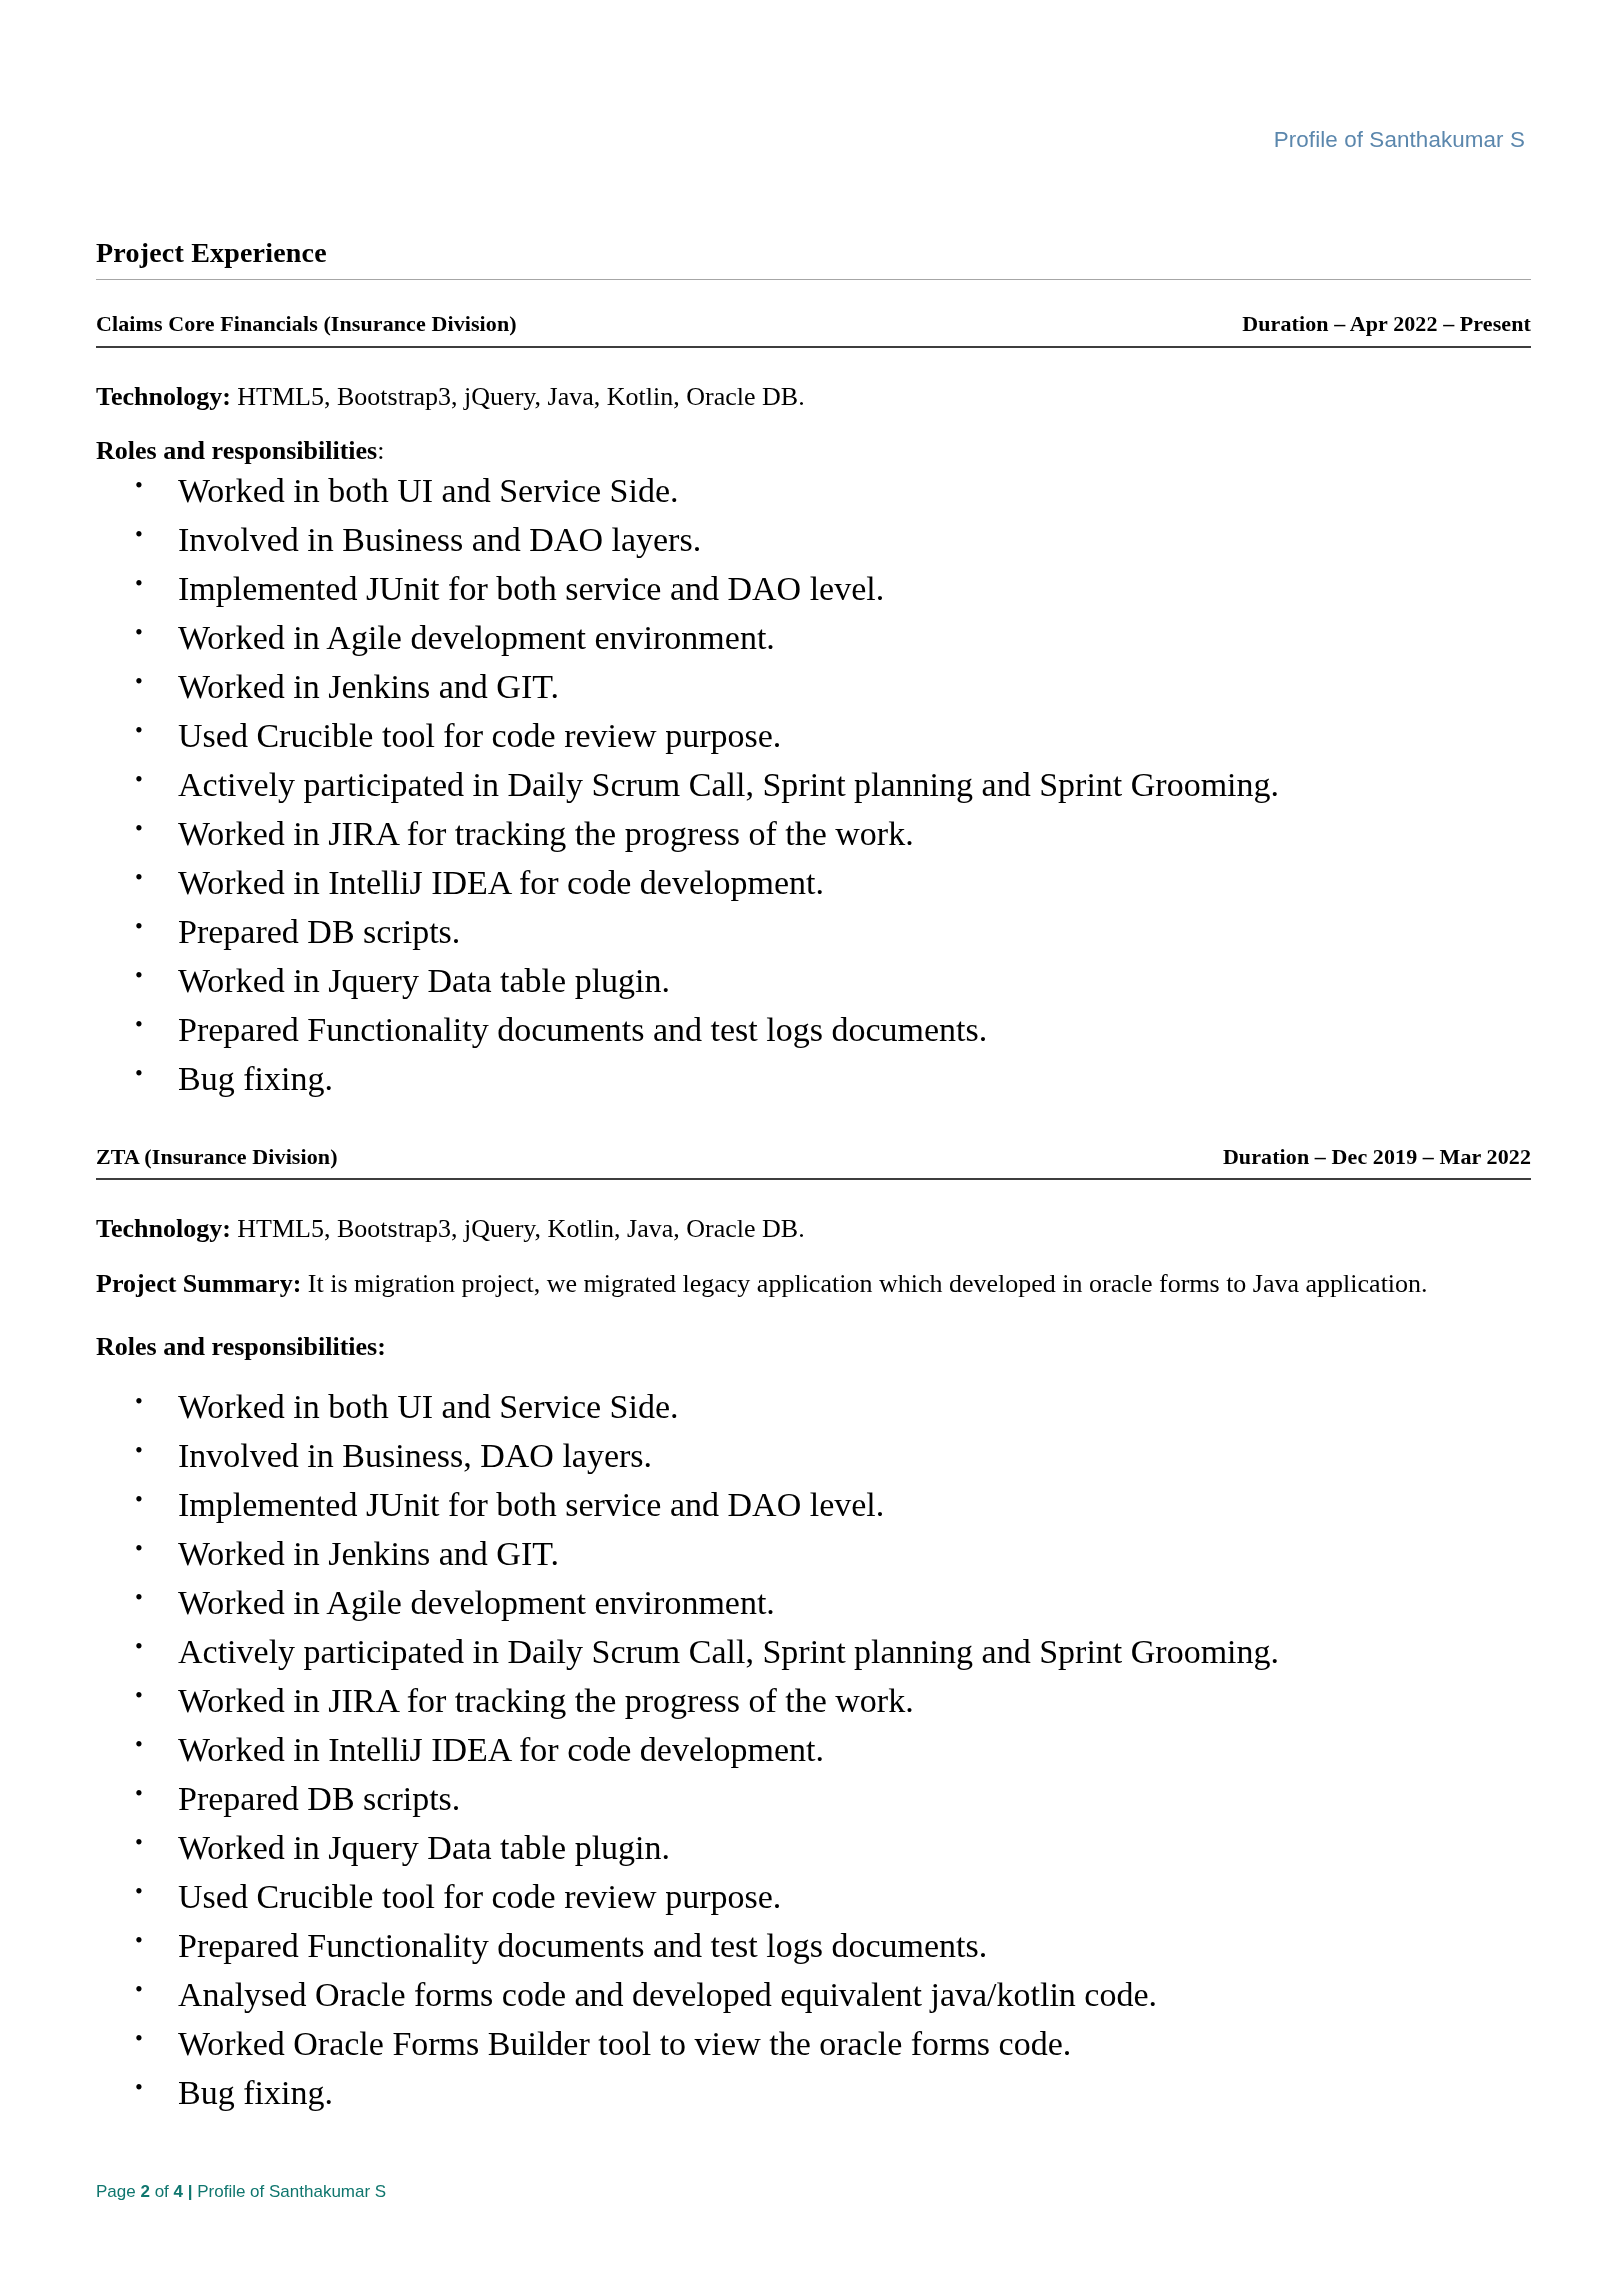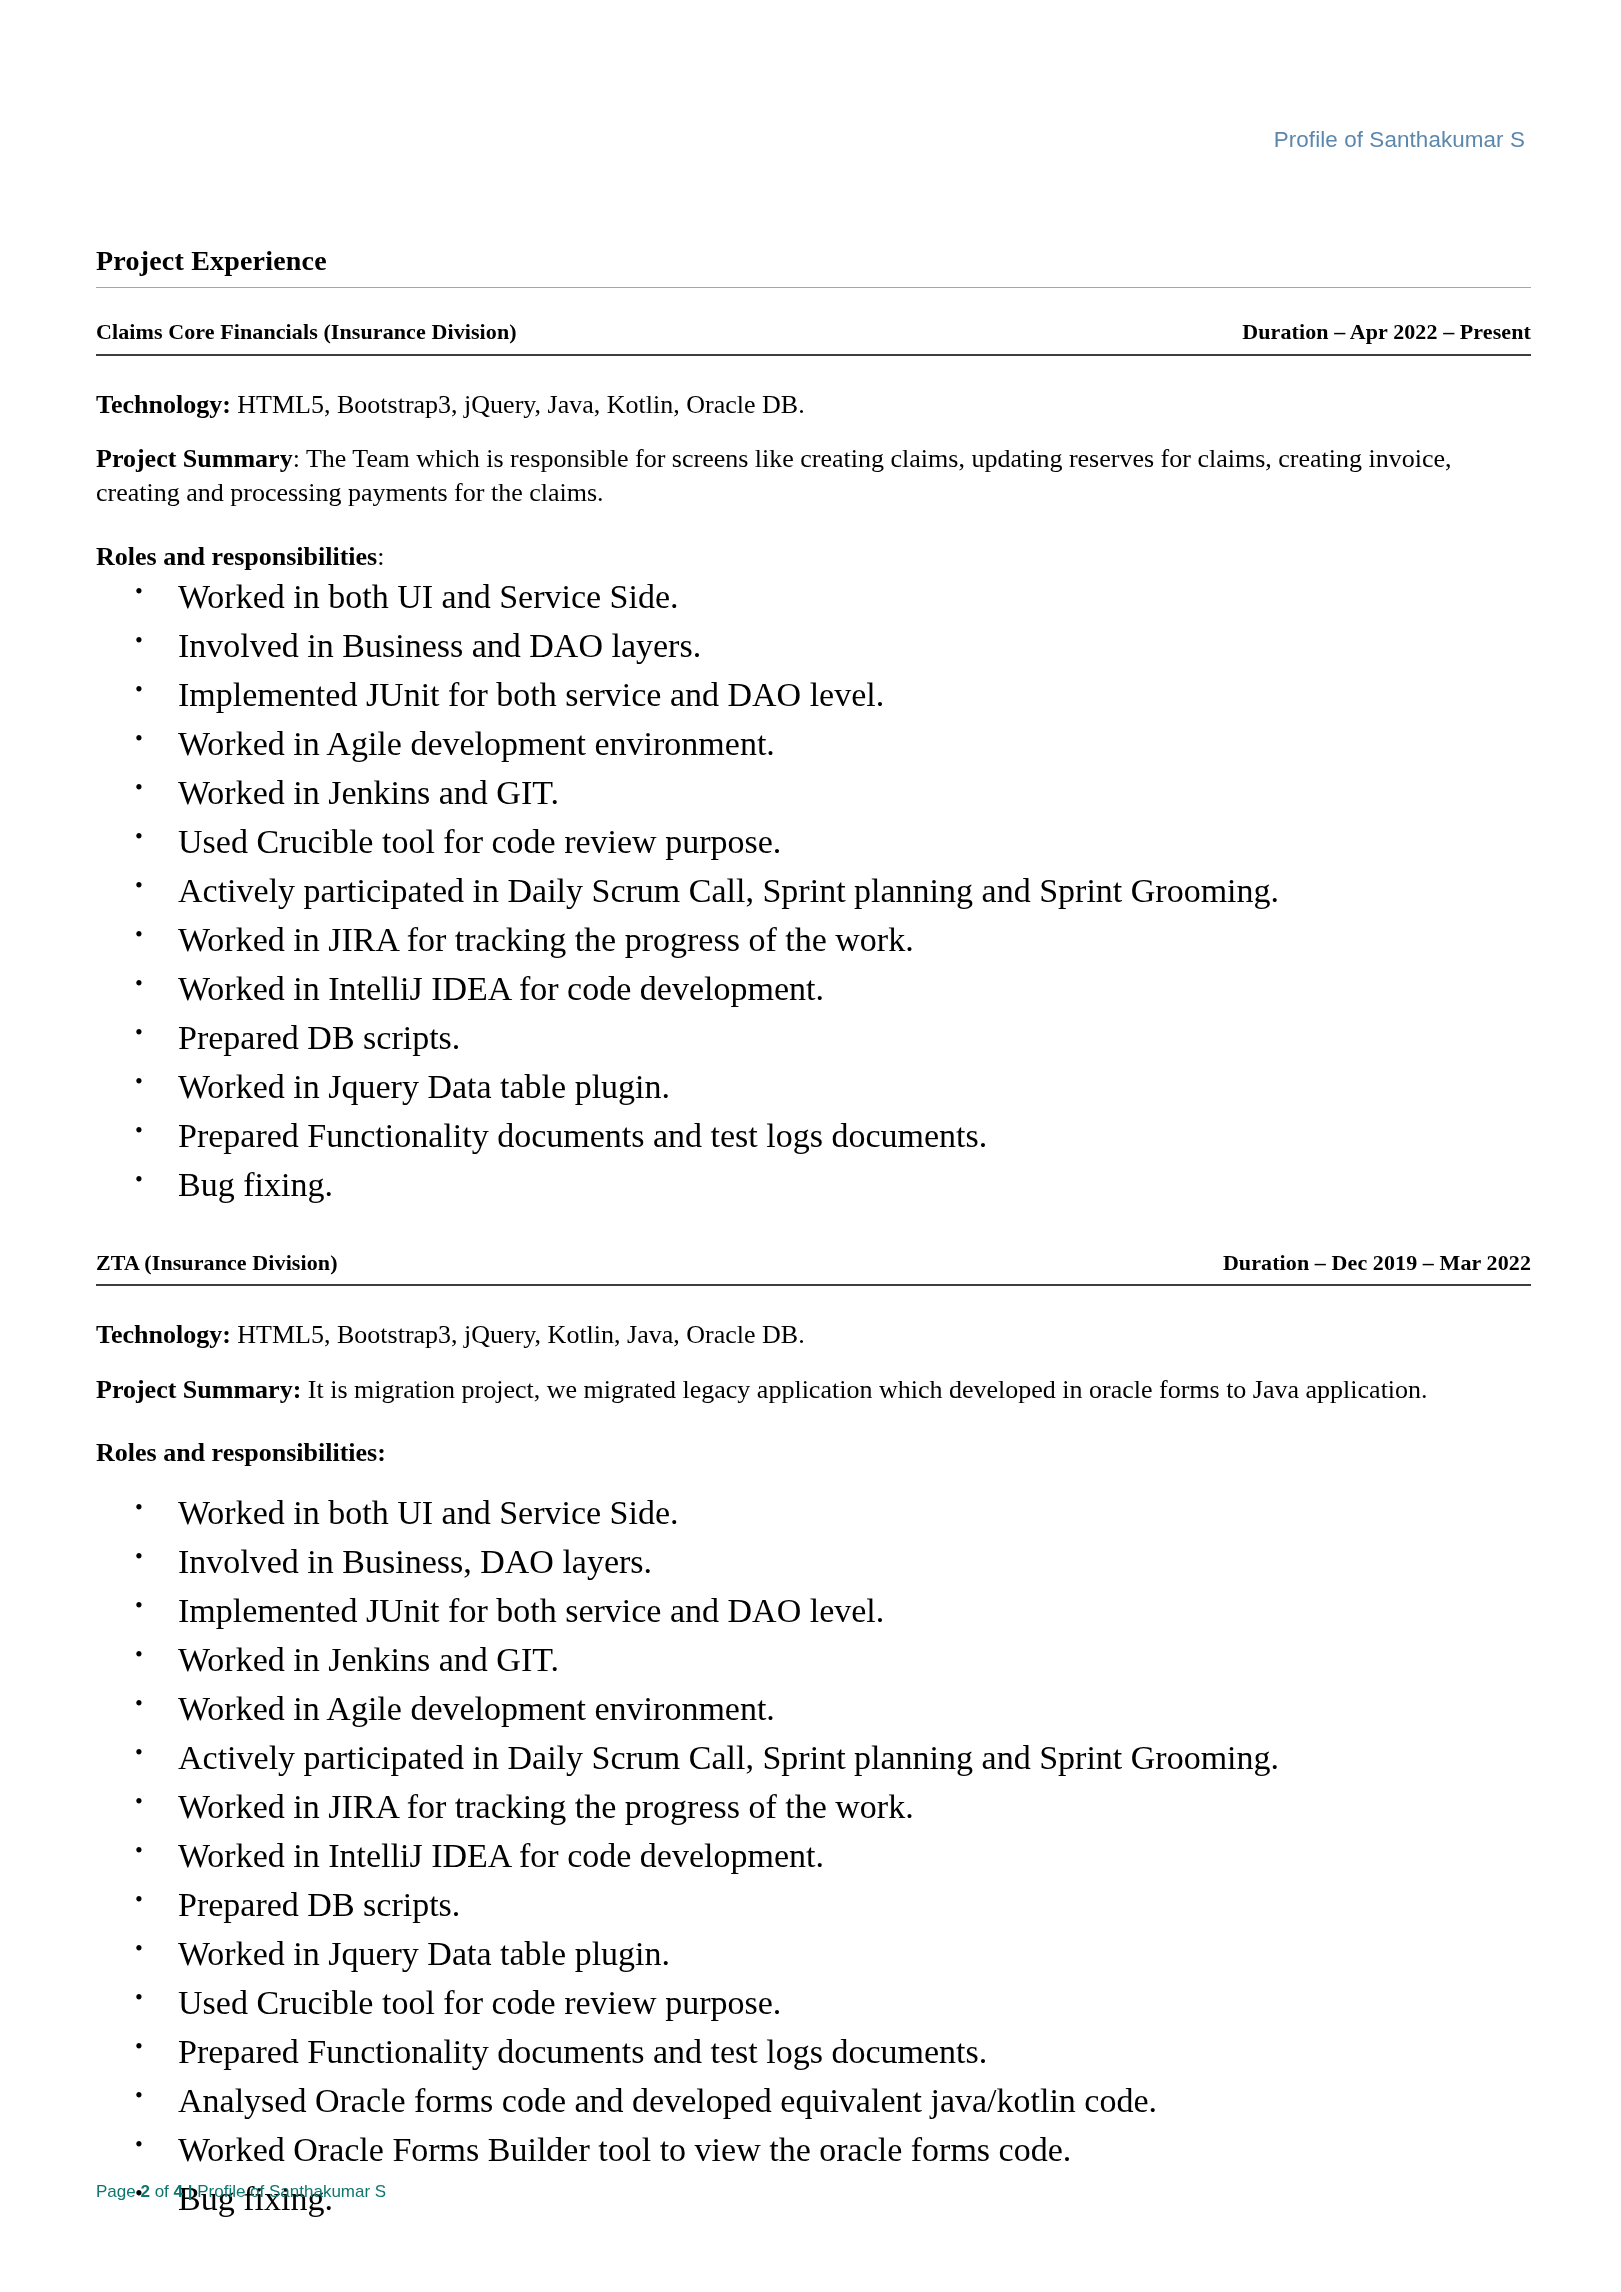--- a/index.html
+++ b/index.html
@@ -36,21 +36,21 @@
     line-height: 1.2;
     color: #5b87ad;
     letter-spacing: 0.1px;
     white-space: nowrap;
   }
 
   
   .content {
     position: absolute;
     left: 96px;
-    top: 243px;
+    top: 235px;
     width: 1435px;
   }
 
   
   .section-heading {
     font-size: 28px;
     font-weight: bold;
     line-height: 1.25;
     padding-bottom: 9px;
     border-bottom: 1.8px solid #a6a6a6;
@@ -143,23 +143,20 @@
 
       <div class="project-title-row">
         <span class="proj-name">Claims Core Financials (Insurance Division)</span>
         <span class="proj-duration">Duration – Apr 2022 – Present</span>
       </div>
 
       <p class="para tight">
         <span class="lead">Technology:</span><span> HTML5, Bootstrap3, jQuery, Java, Kotlin, Oracle DB.</span>
       </p>
 
-      <p class="para summary">
-        <span class="lead">Project Summary</span><span>: The Team which is responsible for screens like creating claims, updating reserves for claims, creating invoice, creating and processing payments for the claims.</span>
-      </p>
 
       <p class="para roles">
         <span class="lead">Roles and responsibilities</span><span>:</span>
       </p>
 
       <ul class="bullets">
           <li><span>Worked in both UI and Service Side.</span></li>
           <li><span>Involved in Business and DAO layers.</span></li>
           <li><span>Implemented JUnit for both service and DAO level.</span></li>
           <li><span>Worked in </span><b>Agile development environment</b><span>.</span></li>

